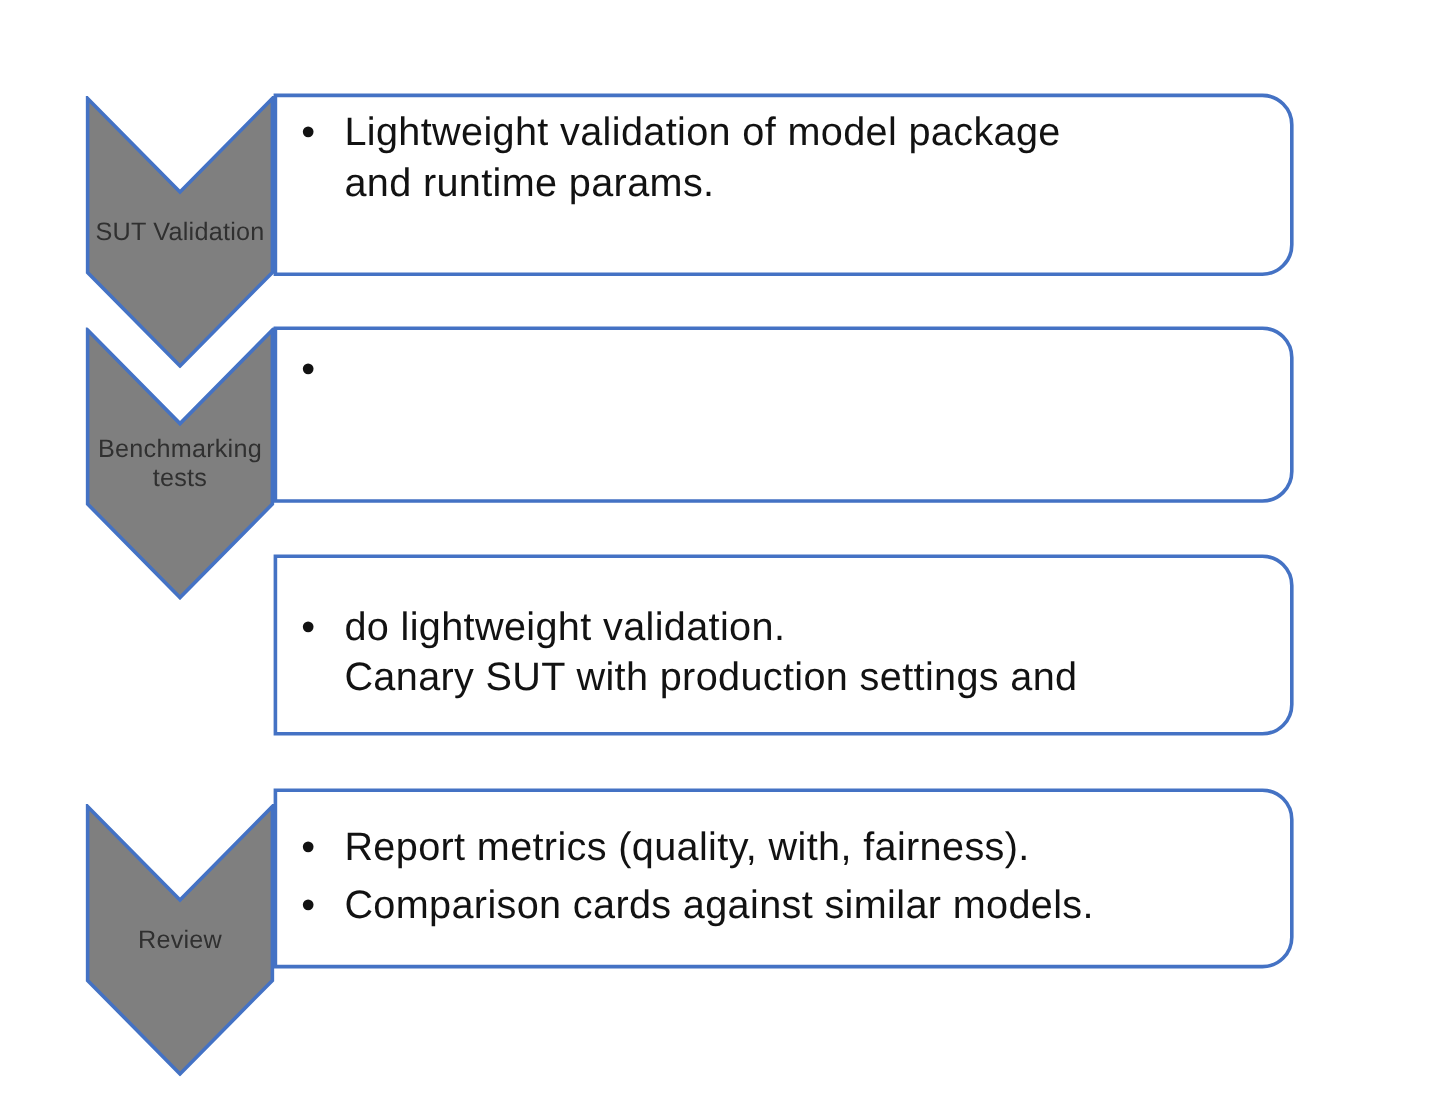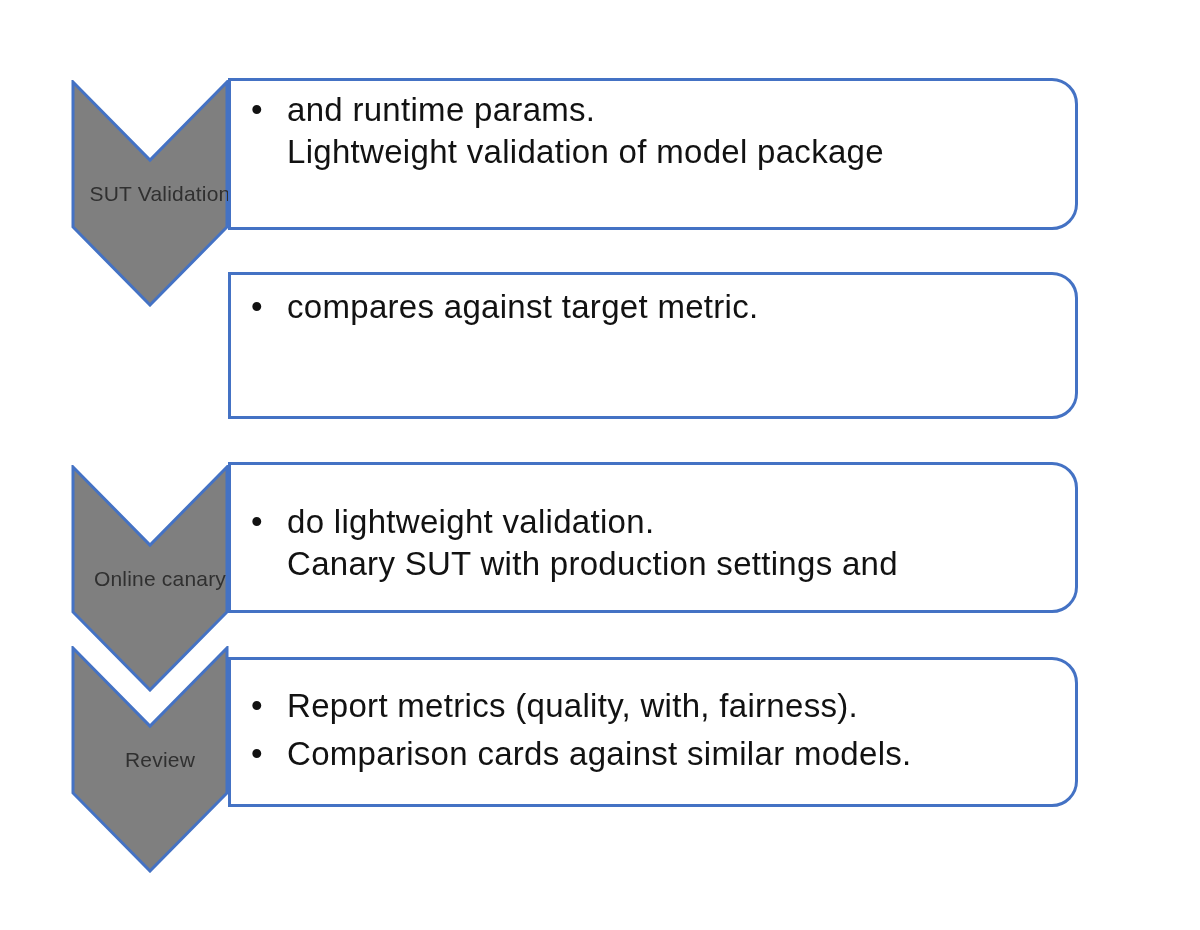--- a/index.html
+++ b/index.html
@@ -4,21 +4,21 @@
 <style>
   html,body{margin:0;padding:0;background:#ffffff;}
   body{
     width:1200px;height:930px;position:relative;overflow:hidden;
     font-family:"Liberation Sans",sans-serif;
   }
   #diagram{position:absolute;inset:0;}
   .step{position:absolute;inset:0;}
 
   
-  .chev{position:absolute;left:71px;width:158px;height:227px;padding-left:20px;}
+  .chev{position:absolute;left:71px;width:158px;height:227px;}
   .chev svg{position:absolute;left:0;top:0;display:block;}
   .chev .label{
     position:absolute;inset:0;display:flex;align-items:center;justify-content:center;
     text-align:center;font-size:21px;line-height:24px;color:#303030;
     letter-spacing:0.2px;
   }
 
   
   .card{
     position:absolute;left:228px;width:850px;box-sizing:border-box;
@@ -29,21 +29,21 @@
   .bullet-item{display:flex;font-size:33px;line-height:42px;letter-spacing:0.3px;}
   .bullet-item + .bullet-item{margin-top:6px;}
   .bullet-item .dot{width:36px;flex:0 0 36px;}
   .bullet-item .lines{flex:1;}
   .bullet-item .lines div{white-space:nowrap;}
 
   
   .s0 .chev{top:80px;}  .s0 .card{top:78px;height:152px;}  .s0 .bullets{padding-top:8px;}
   .s1 .chev{top:273px;} .s1 .card{top:272px;height:147px;} .s1 .bullets{padding-top:11px;}
   .s2 .chev{top:465px;} .s2 .card{top:462px;height:151px;} .s2 .bullets{padding-top:36px;}
-  .s3 .chev{top:646px;} .s3 .card{top:657px;height:150px;} .s3 .bullets{padding-top:25px;}
+  .s3 .chev{top:670px;} .s3 .card{top:657px;height:150px;} .s3 .bullets{padding-top:25px;}
 </style>
 </head>
 <body>
 
 <div id="diagram">
   <div class="step s0">
     <div class="chev">
       <svg width="158" height="227" viewBox="0 0 158 227">
         <polygon class="chev-poly" points="2,2 79,80 156,2 156,147 79,225 2,147" fill="#7F7F7F" stroke="#4472C4" stroke-width="3" stroke-linejoin="miter"></polygon>
       </svg>
@@ -51,52 +51,52 @@
           <div>
             <div>SUT Validation</div>
           </div>
         </div>
     </div>
     <div class="card">
       <div class="bullets">
           <div class="bullet-item">
             <span class="dot">•</span>
             <span class="lines">
+              <div>Lightweight validation of model package</div>
               <div>and runtime params.</div>
-              <div>Lightweight validation of model package</div>
             </span>
           </div>
         </div>
     </div>
   </div>
 
   <div class="step s1">
+    <div class="chev">
+      <svg width="158" height="227" viewBox="0 0 158 227">
+        <polygon class="chev-poly" points="2,2 79,80 156,2 156,147 79,225 2,147" fill="#7F7F7F" stroke="#4472C4" stroke-width="3" stroke-linejoin="miter"></polygon>
+      </svg>
+      <div class="label">
+          <div>
+            <div>Benchmarking</div>
+            <div>tests</div>
+          </div>
+        </div>
+    </div>
     <div class="card">
       <div class="bullets">
           <div class="bullet-item">
             <span class="dot">•</span>
             <span class="lines">
-              <div>compares against target metric.</div>
             </span>
           </div>
         </div>
     </div>
   </div>
 
   <div class="step s2">
-    <div class="chev">
-      <svg width="158" height="227" viewBox="0 0 158 227">
-        <polygon class="chev-poly" points="2,2 79,80 156,2 156,147 79,225 2,147" fill="#7F7F7F" stroke="#4472C4" stroke-width="3" stroke-linejoin="miter"></polygon>
-      </svg>
-      <div class="label">
-          <div>
-            <div>Online canary</div>
-          </div>
-        </div>
-    </div>
     <div class="card">
       <div class="bullets">
           <div class="bullet-item">
             <span class="dot">•</span>
             <span class="lines">
               <div>do lightweight validation.</div>
               <div>Canary SUT with production settings and</div>
             </span>
           </div>
         </div>

